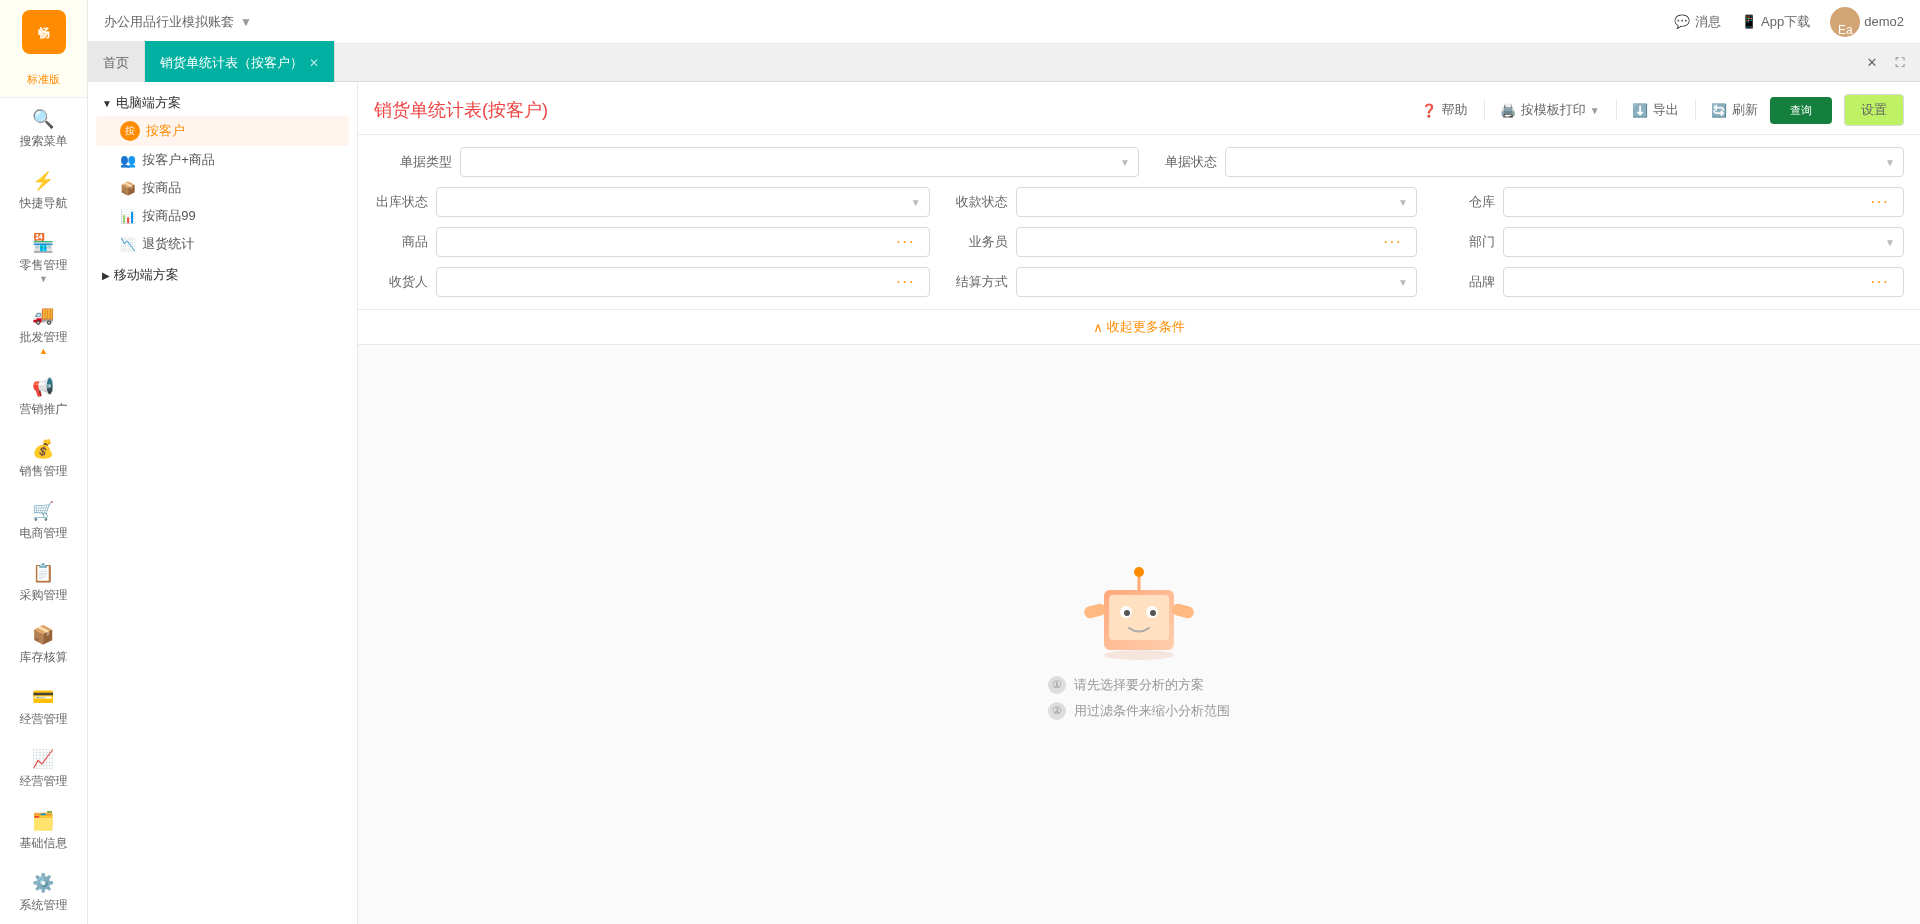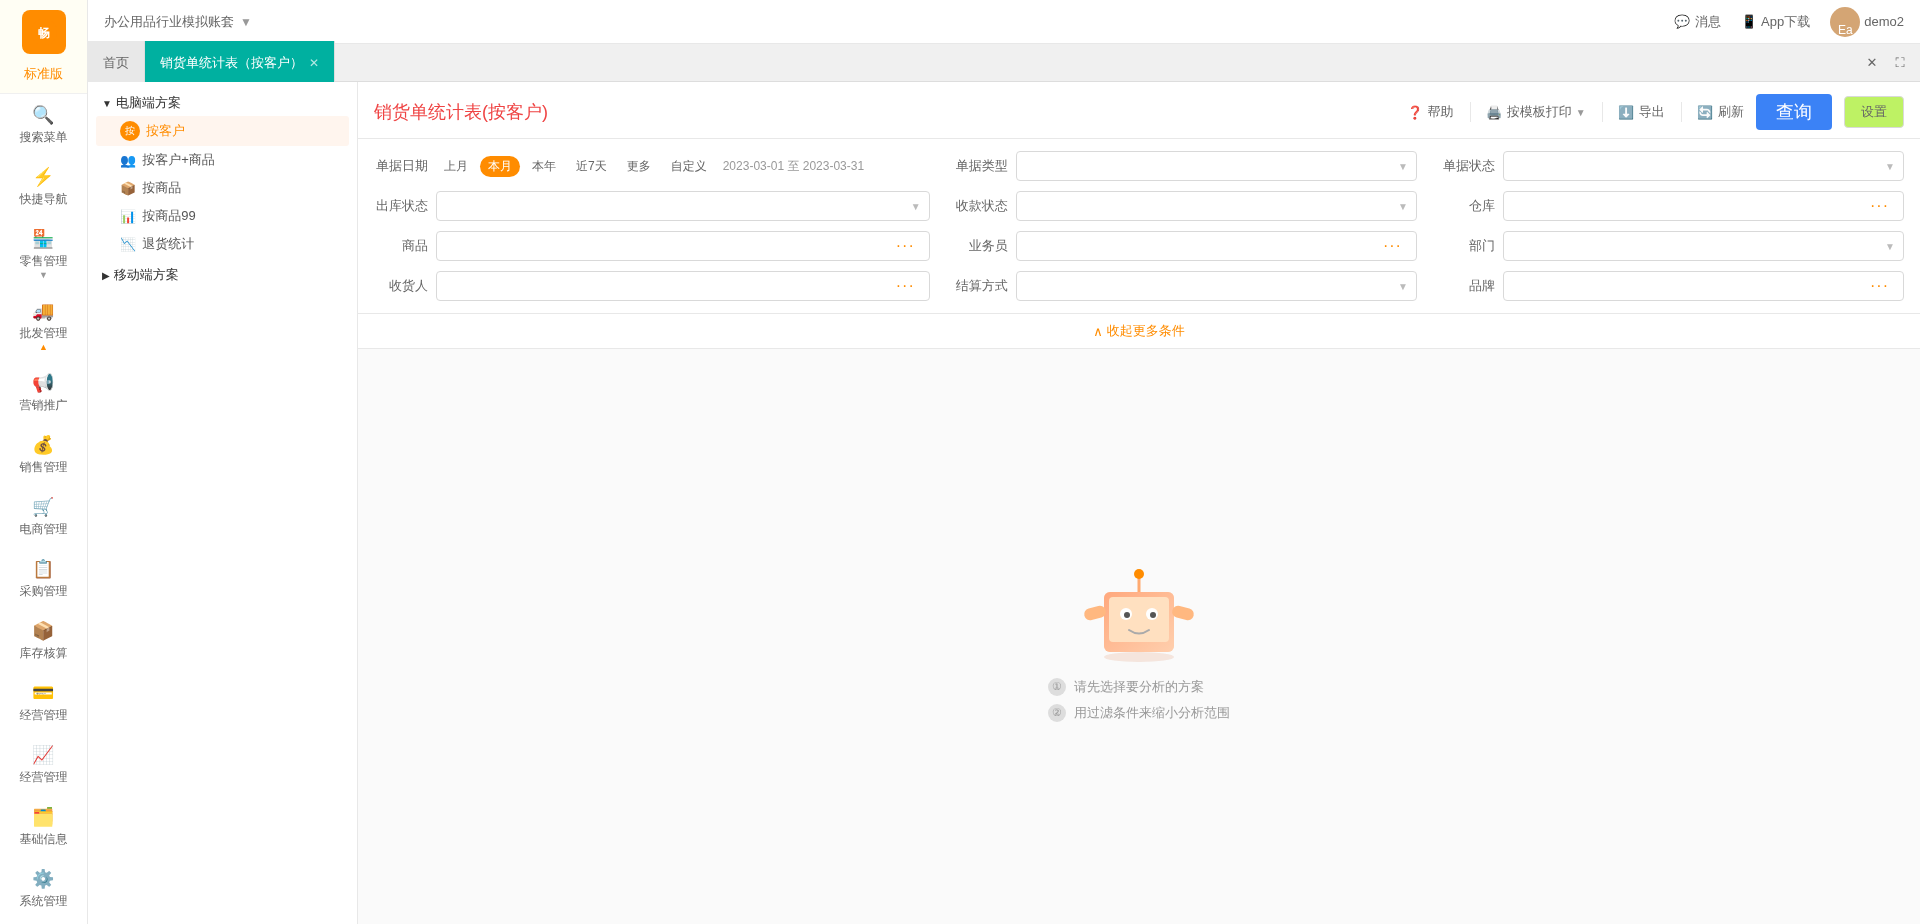--- a/index.html
+++ b/index.html
@@ -2,21 +2,21 @@
 <html><head>
   <meta charset="utf-8">
   <style>
     * { margin: 0; padding: 0; box-sizing: border-box; }
     body { font-family: 'Microsoft YaHei', Arial, sans-serif; font-size: 13px; background: #f5f5f5; color: #333; width: 1920px; height: 924px; overflow: hidden; display: flex; }
 
     
     .sidebar { width: 88px; background: #fff; border-right: 1px solid #e8e8e8; display: flex; flex-direction: column; align-items: center; height: 924px; overflow-y: auto; }
     .sidebar-logo { width: 100%; padding: 10px 0; display: flex; flex-direction: column; align-items: center; background: #fff44f10; border-bottom: 1px solid #f0f0f0; }
     .sidebar-logo .logo-icon { width: 44px; height: 44px; background: #ff8c00; border-radius: 8px; display: flex; align-items: center; justify-content: center; color: #fff; font-size: 10px; font-weight: bold; }
-    .sidebar-logo .logo-text { font-size: 13px; color: #ff8c00; margin-top: 11px; }
+    .sidebar-logo .logo-text { font-size: 11px; color: #ff8c00; margin-top: 18px; }
     .sidebar-item { width: 100%; padding: 10px 0; display: flex; flex-direction: column; align-items: center; cursor: pointer; color: #666; font-size: 12px; }
     .sidebar-item .icon { font-size: 18px; margin-bottom: 3px; }
 
     
     .main { flex: 1; display: flex; flex-direction: column; height: 924px; overflow: hidden; }
 
     
     .top-header { height: 44px; background: #fff; display: flex; align-items: center; justify-content: space-between; padding: 0 16px; border-bottom: 1px solid #e8e8e8; }
     .top-header-left { display: flex; align-items: center; gap: 6px; font-size: 13px; color: #666; }
     .top-header-right { display: flex; align-items: center; gap: 20px; font-size: 13px; color: #666; }
@@ -48,21 +48,21 @@
     .scheme-item .item-icon { color: #999; font-size: 13px; }
 
     
     .main-panel { flex: 1; display: flex; flex-direction: column; overflow: hidden; }
 
     
     .page-header { padding: 12px 16px 8px; display: flex; align-items: center; justify-content: space-between; background: #fff; border-bottom: 1px solid #e8e8e8; }
     .page-title { font-size: 18px; font-weight: 500; color: #ef4444; }
     .page-actions { display: flex; align-items: center; gap: 12px; }
     .page-action { display: flex; align-items: center; gap: 4px; cursor: pointer; color: #666; font-size: 13px; }
-    .btn-primary { background: #3b82f6; color: #fff; border: none; padding: 6px 20px; border-radius: 4px; cursor: pointer; font-size: 18px; }
+    .btn-primary { background: #15803d; color: #fff; border: none; padding: 6px 20px; border-radius: 4px; cursor: pointer; font-size: 11px; }
     .btn-default { background: #bef264; color: #666; border: 1px solid #d9d9d9; padding: 6px 16px; border-radius: 4px; cursor: pointer; font-size: 13px; }
 
     
     .filter-area { background: #fff; padding: 12px 16px; border-bottom: 1px solid #e8e8e8; }
     .filter-row { display: flex; align-items: center; gap: 0; margin-bottom: 10px; }
     .filter-row:last-child { margin-bottom: 0; justify-content: center; }
     .filter-item { display: flex; align-items: center; flex: 1; min-width: 0; }
     .filter-label { white-space: nowrap; color: #666; font-size: 13px; margin-right: 8px; min-width: 54px; text-align: right; }
     .filter-select { flex: 1; height: 30px; border: 1px solid #d9d9d9; border-radius: 4px; padding: 0 8px; font-size: 13px; color: #333; background: #fff; display: flex; align-items: center; justify-content: space-between; cursor: pointer; }
     .filter-select .placeholder { color: #bbb; }
@@ -267,32 +267,20 @@
             <span>刷新</span>
           </div>
           <button class="btn-primary">查询</button>
           <button class="btn-default">设置</button>
         </div>
       </div>
 
       <div class="filter-area">
 
         <div class="filter-row">
-          <div class="filter-item" style="flex:1.2">
-            <span class="filter-label">单据日期</span>
-            <div class="date-filter">
-              <span class="date-tab">上月</span>
-              <span class="date-tab active">本月</span>
-              <span class="date-tab">本年</span>
-              <span class="date-tab">近7天</span>
-              <span class="date-tab">更多</span>
-              <span class="date-tab">自定义</span>
-              <span class="date-range">2023-03-01 至 2023-03-31</span>
-            </div>
-          </div>
           <div class="filter-item" style="flex:1;margin-left:24px">
             <span class="filter-label">单据类型</span>
             <div class="filter-select">
               <span class="placeholder"></span>
               <span class="arrow">▼</span>
             </div>
           </div>
           <div class="filter-item" style="flex:1;margin-left:24px">
             <span class="filter-label">单据状态</span>
             <div class="filter-select">

